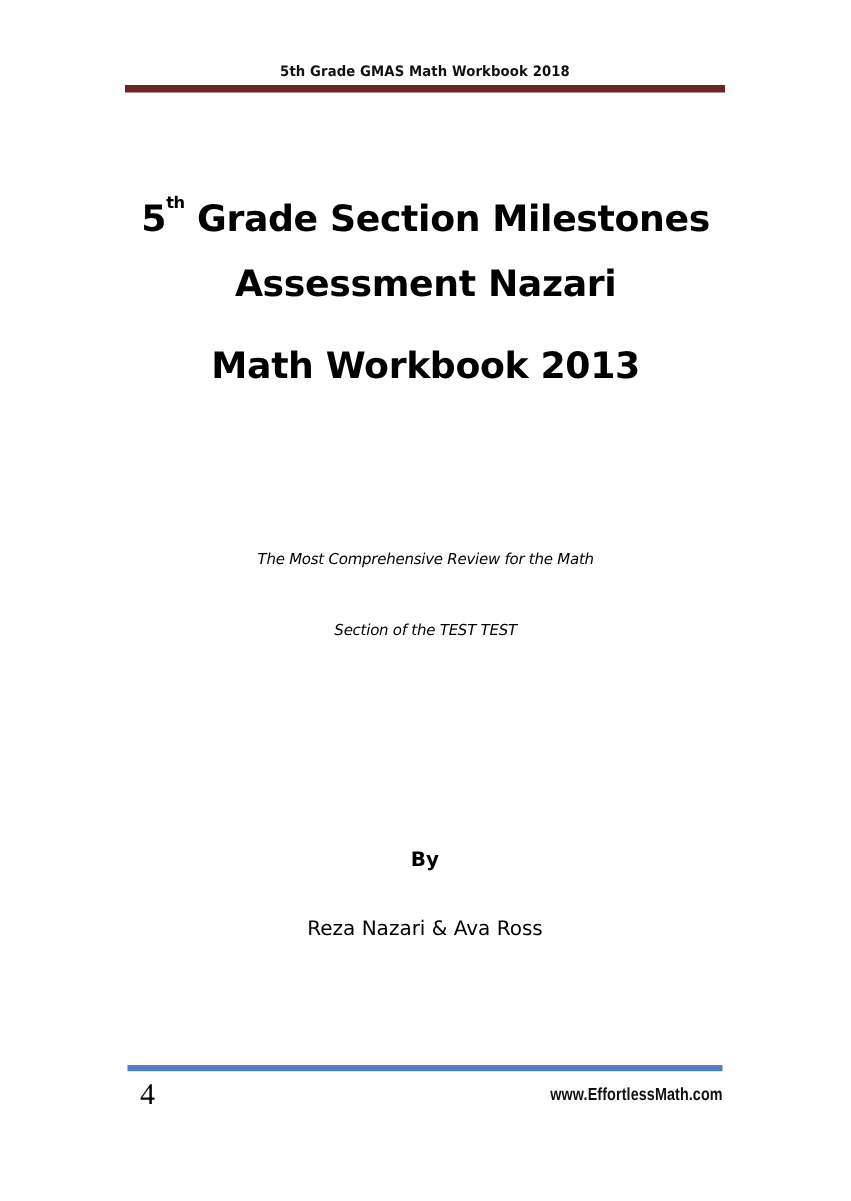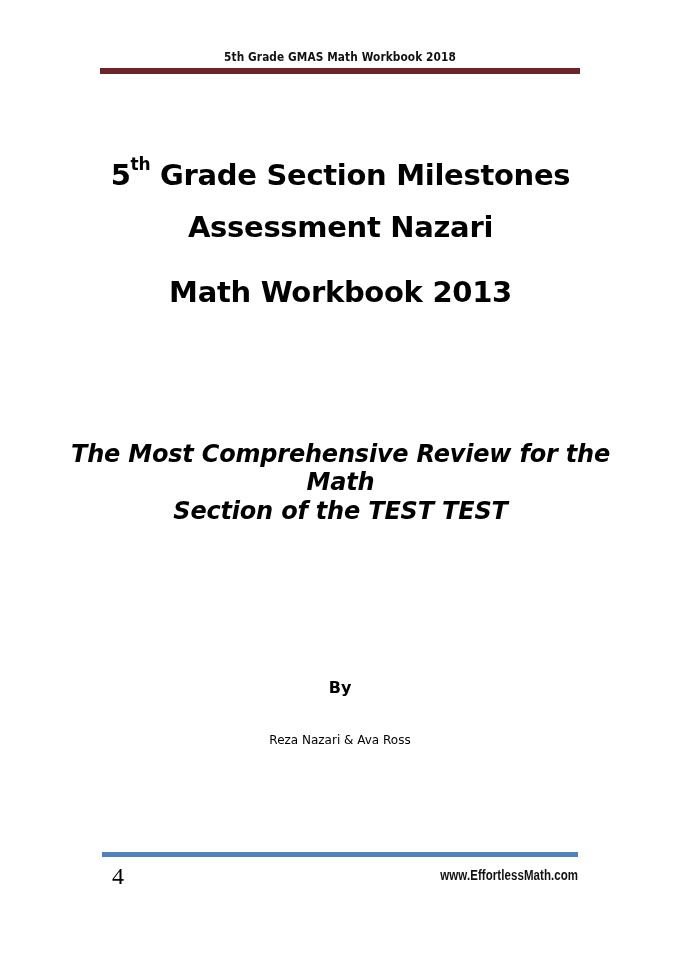--- a/index.html
+++ b/index.html
@@ -45,36 +45,36 @@
       font-family: "DejaVu Sans", sans-serif;
       font-weight: bold;
       font-size: 29px;
       color: #000;
       letter-spacing: -0.3px;
     }
     .title-line-1 { top: 158px; }
     .title-line-2 { top: 210px; }
     .title-line-3 { top: 275px; }
     .title-block sup {
-      font-size: 17px;
+      font-size: 13px;
       position: relative;
       top: -2px;
       vertical-align: top;
       line-height: 1;
       margin-top: 13px;
     }
     .subtitle {
       position: absolute;
       left: 60px;
       width: 561px;
       text-align: center;
       font-family: "DejaVu Sans", sans-serif;
-      font-weight: bold;
+      font-weight: normal;
       font-style: italic;
-      font-size: 24px;
+      font-size: 12px;
       color: #000;
       letter-spacing: -0.2px;
     }
     .subtitle-line-1 { top: 440px; }
     .subtitle-line-2 { top: 497px; }
     .by-label {
       position: absolute;
       left: 240px;
       top: 678px;
       width: 200px;
@@ -83,21 +83,21 @@
       font-weight: bold;
       font-size: 16px;
     }
     .authors {
       position: absolute;
       left: 190px;
       top: 733px;
       width: 300px;
       text-align: center;
       font-family: "DejaVu Sans", sans-serif;
-      font-size: 12px;
+      font-size: 16px;
     }
     .footer-rule {
       position: absolute;
       left: 102px;
       top: 852px;
       width: 476px;
       height: 5px;
       background: #4f81bd;
     }
     .page-number {

